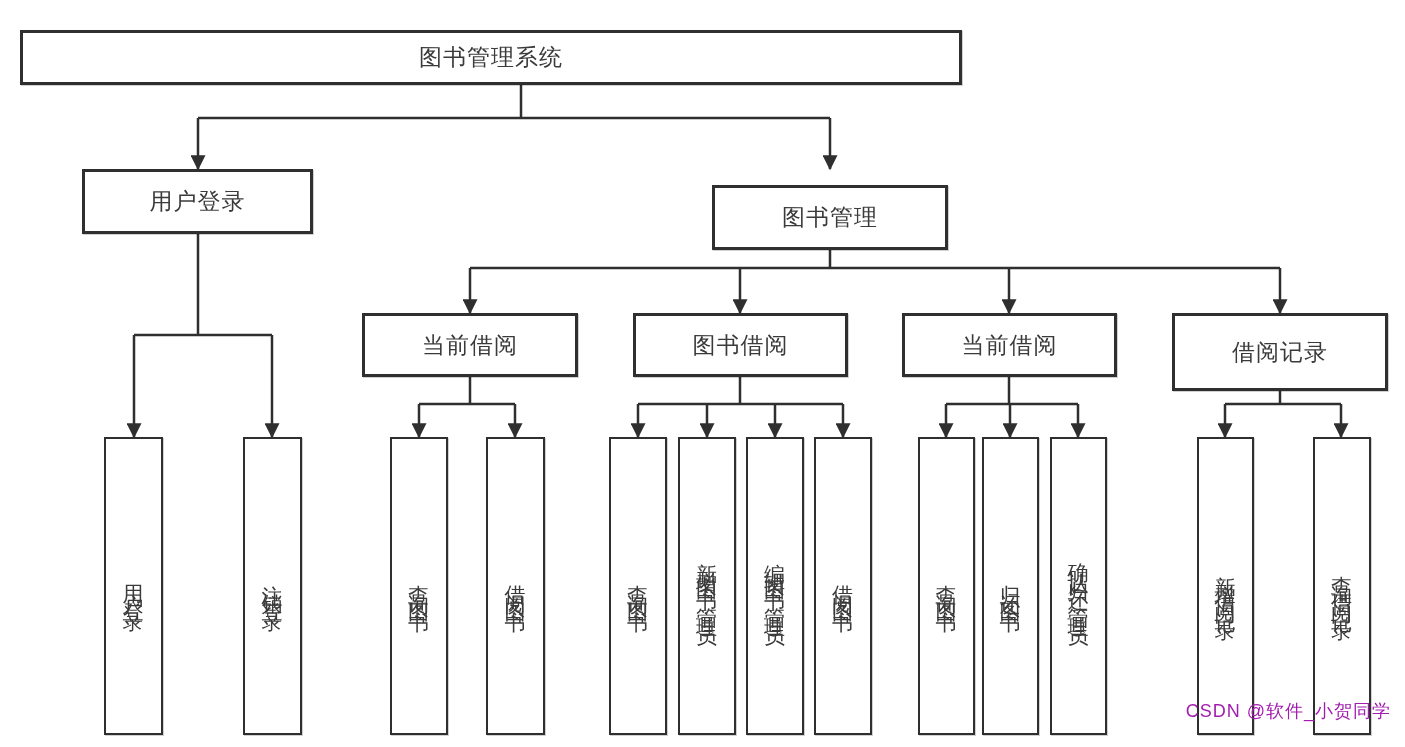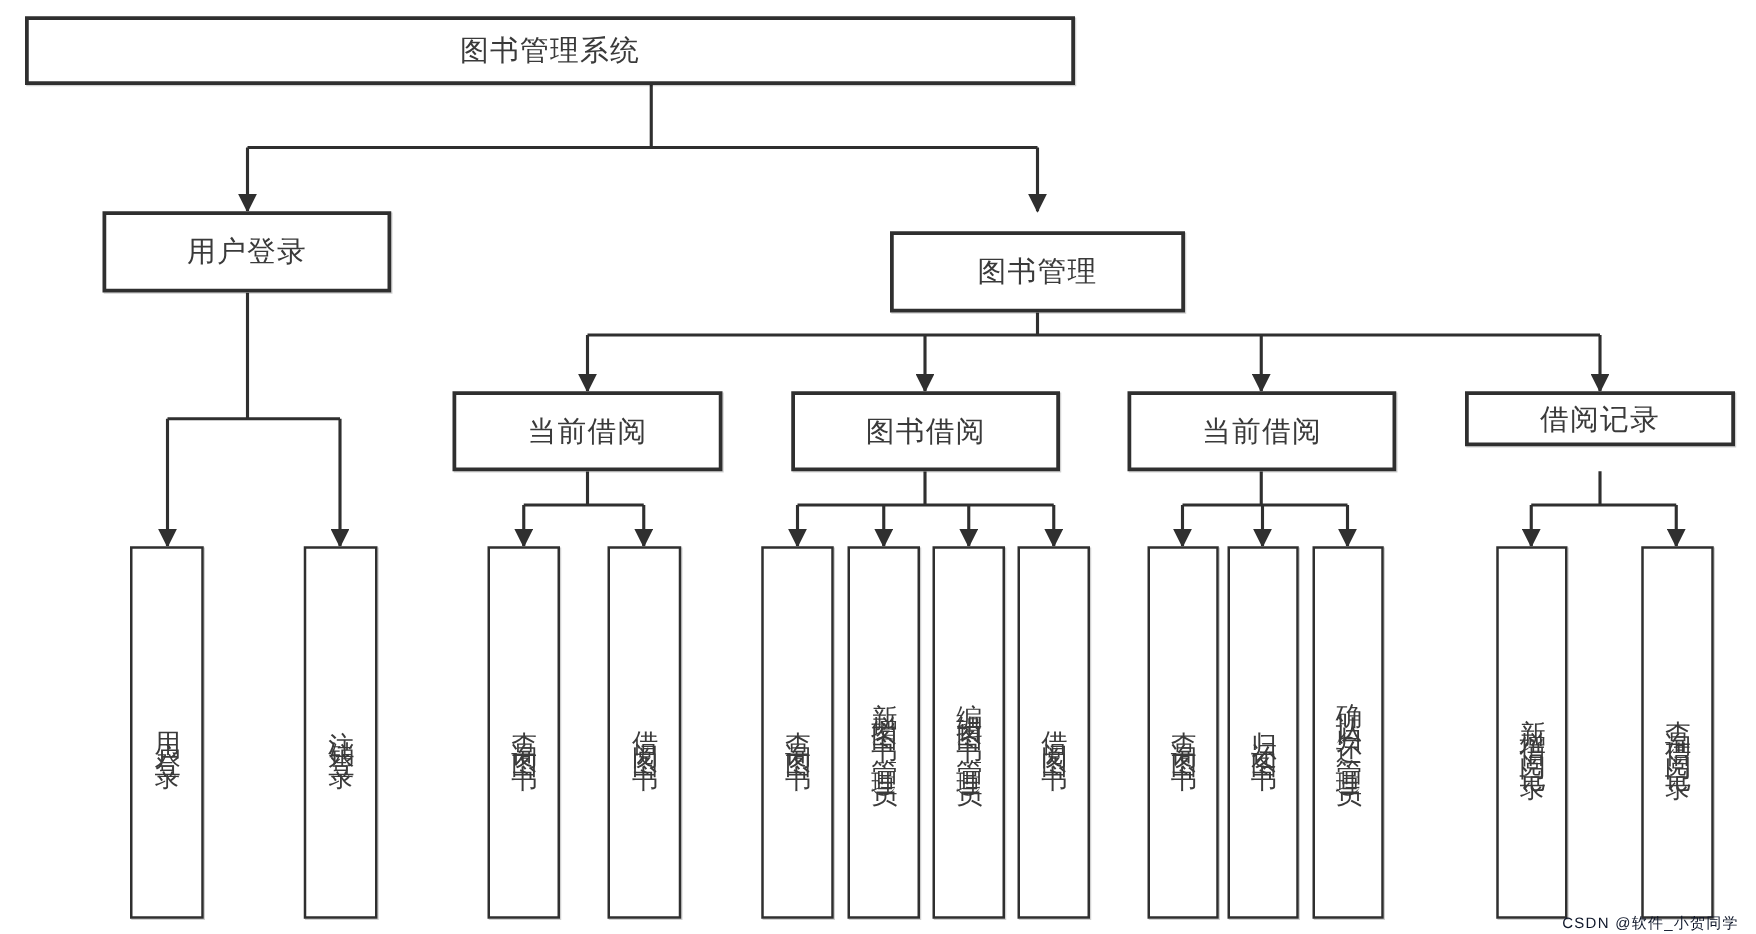--- a/index.html
+++ b/index.html
@@ -32,23 +32,23 @@
     text-orientation:mixed;
     font-size:21px;
     letter-spacing:9px;
     line-height:1;
     color:#3a3a3a;
     white-space:nowrap;
   }
   #watermark{
     position:absolute;
     right:14px;
-    bottom:0;
-    font-size:12px;
-    color:#0f172a;
+    bottom:24px;
+    font-size:18px;
+    color:#a21caf;
     letter-spacing:1px;
     white-space:nowrap;
   }
 </style>
 </head>
 <body>
 
 <div id="canvas">
 
   <svg id="wires" viewBox="0 0 1405 747" xmlns="http://www.w3.org/2000/svg">
@@ -94,41 +94,41 @@
       <path d="M1010,404 V437" marker-end="url(#arrow)"></path>
       <path d="M1078,404 V437" marker-end="url(#arrow)"></path>
 
       <path d="M1280,377 V404"></path>
       <path d="M1225,404 H1341"></path>
       <path d="M1225,404 V437" marker-end="url(#arrow)"></path>
       <path d="M1341,404 V437" marker-end="url(#arrow)"></path>
     </g>
   </svg>
 
-  <div class="node" style="left:20px;top:13px;width:840px;height:55px;">
+  <div class="node" style="left:20px;top:30px;width:942px;height:55px;">
     <span>图书管理系统</span>
   </div>
 
   <div class="node" style="left:82px;top:169px;width:231px;height:65px;">
     <span>用户登录</span>
   </div>
   <div class="node" style="left:712px;top:169px;width:236px;height:65px;margin-top:16px;">
     <span>图书管理</span>
   </div>
 
   <div class="node" style="left:362px;top:313px;width:216px;height:64px;">
     <span>当前借阅</span>
   </div>
   <div class="node" style="left:633px;top:313px;width:215px;height:64px;">
     <span>图书借阅</span>
   </div>
   <div class="node" style="left:902px;top:313px;width:215px;height:64px;">
     <span>当前借阅</span>
   </div>
-  <div class="node" style="left:1172px;top:313px;width:216px;height:44px;">
+  <div class="node" style="left:1172px;top:313px;width:216px;height:78px;">
     <span>借阅记录</span>
   </div>
 
   <div class="node leaf" style="left:104px;top:437px;width:59px;height:298px;">
     <span class="vtext">用户登录</span>
   </div>
   <div class="node leaf" style="left:243px;top:437px;width:59px;height:298px;">
     <span class="vtext">注销登录</span>
   </div>
 

